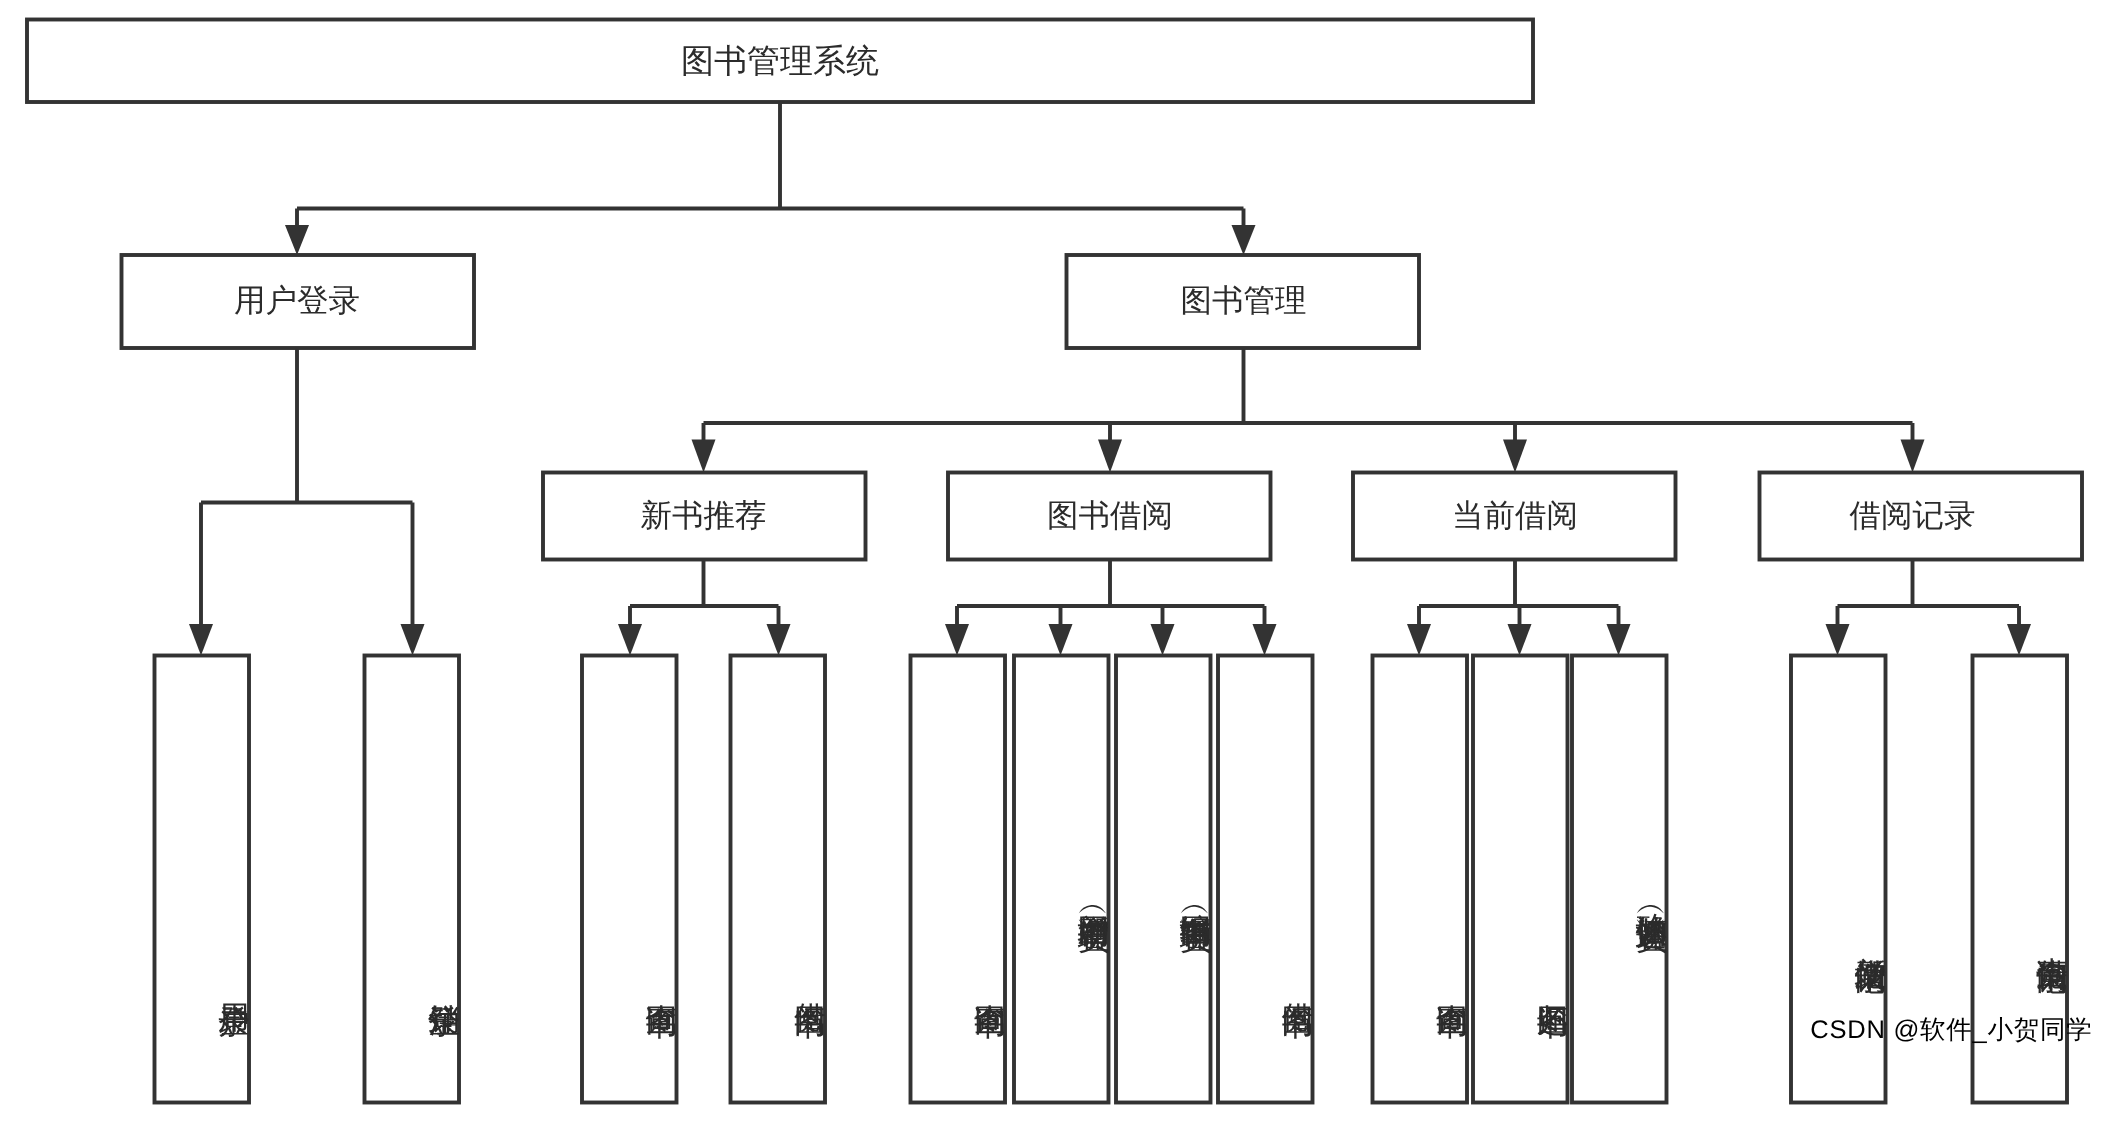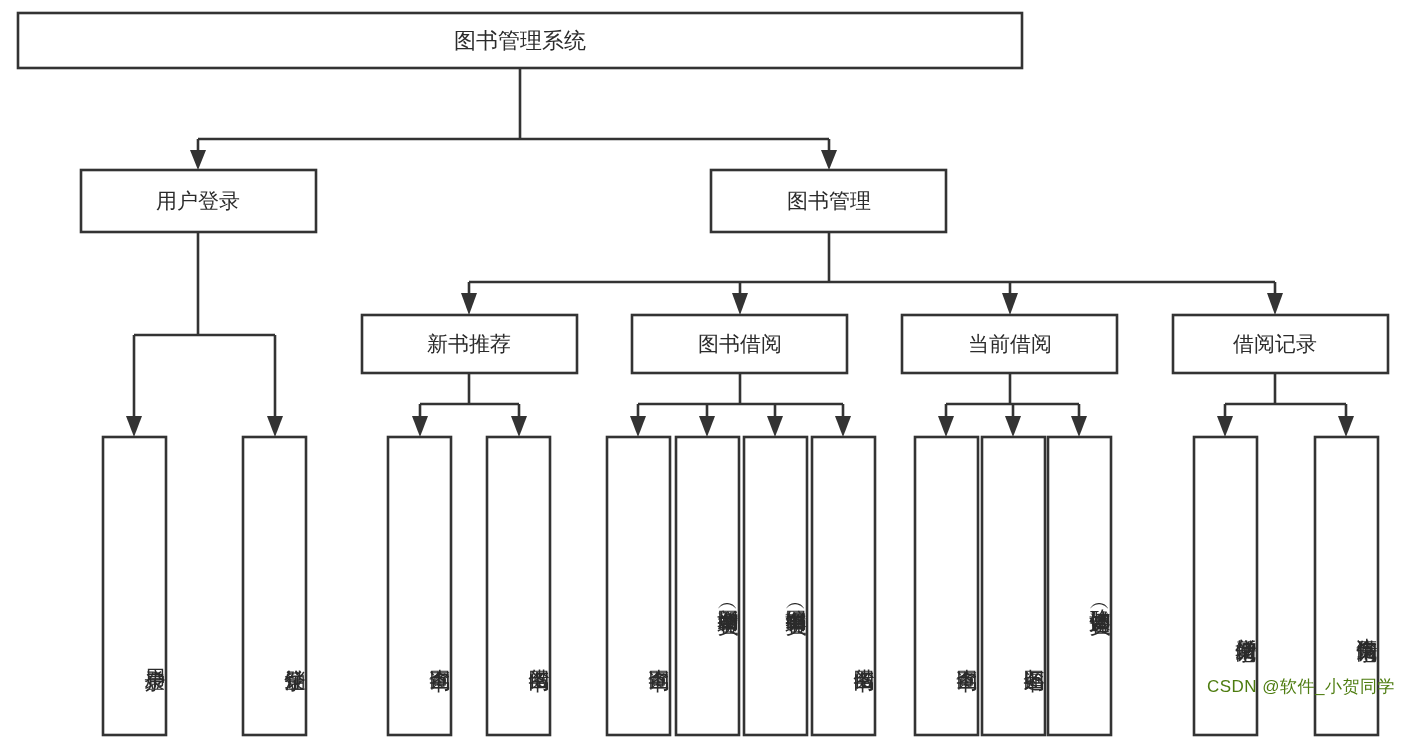--- a/index.html
+++ b/index.html
@@ -70,21 +70,21 @@
     align-items: flex-start;
     justify-content: center;
     pointer-events: none;
   }
   .watermark {
     position: absolute;
     right: 10px;
     bottom: 6px;
     font-family: "Liberation Sans", "DejaVu Sans", sans-serif;
     font-size: 17px;
-    color: #4d7c0f;
+    color: #000000;
     white-space: nowrap;
     letter-spacing: 0.5px;
   }
 </style>
 </head>
 <body>
 
 <div id="diagram-root">
 
   <svg id="flow-svg" viewBox="0 0 1405 747">

